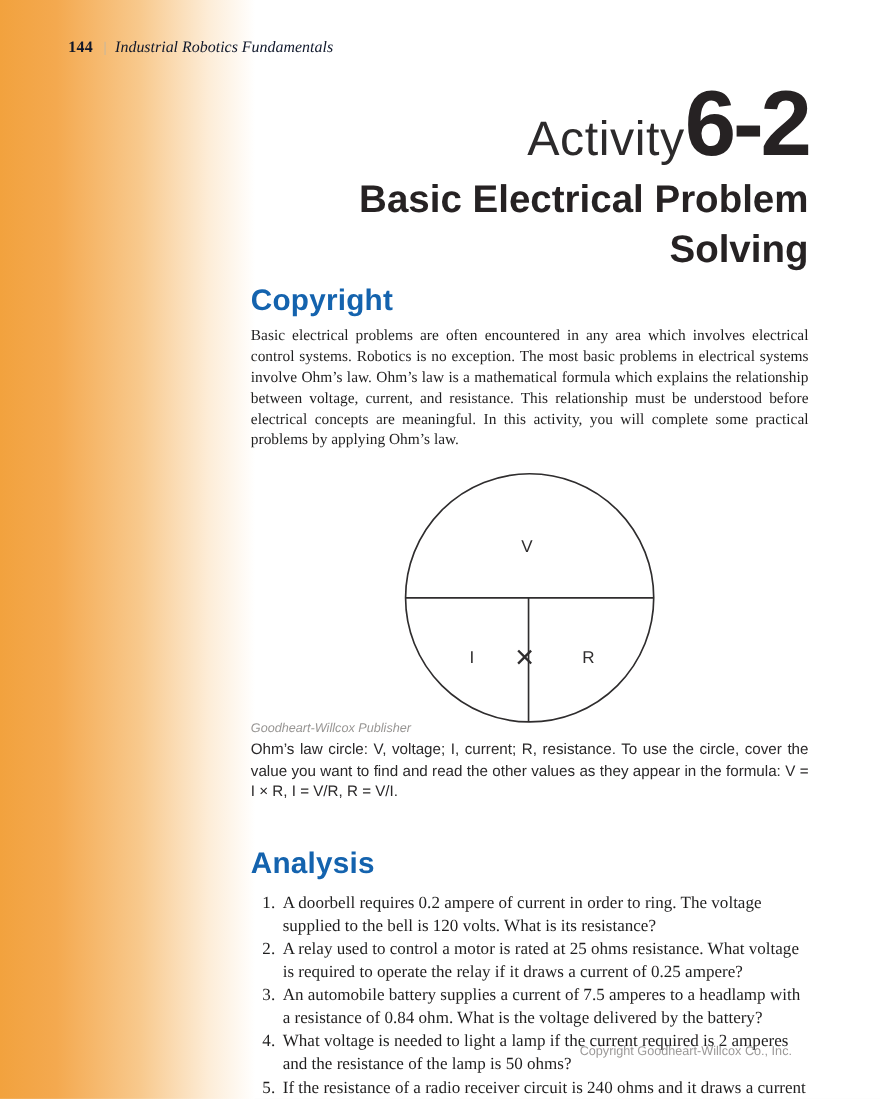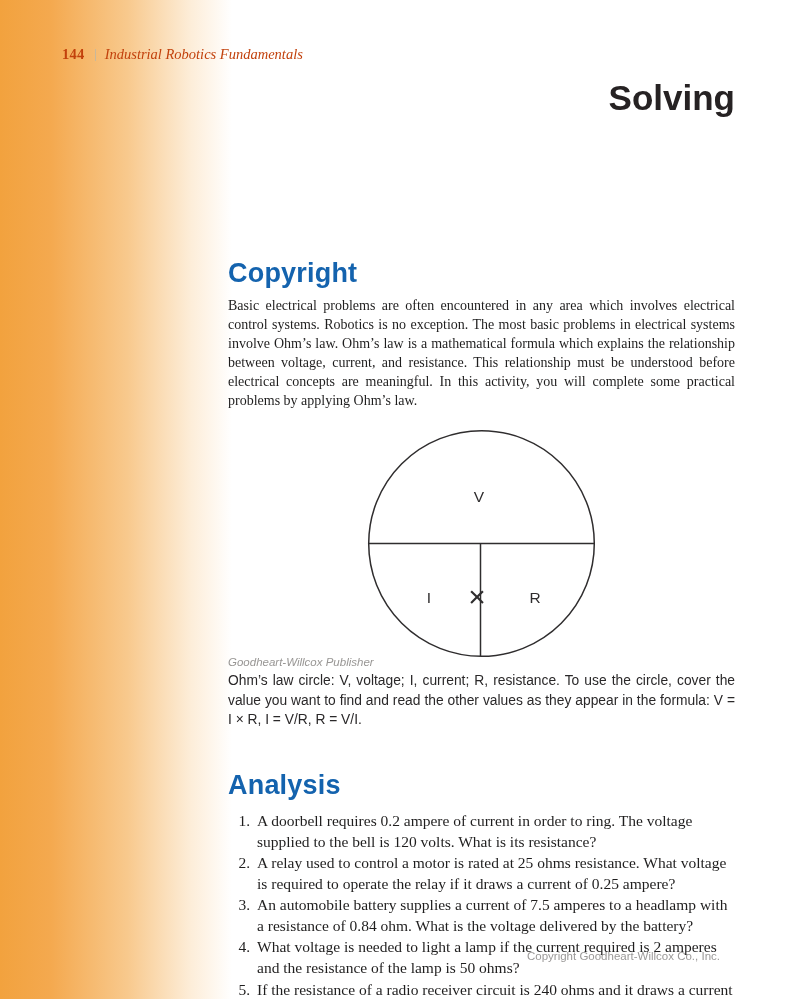--- a/index.html
+++ b/index.html
@@ -17,24 +17,23 @@
   .edge-gradient {
     position: absolute;
     left: 0; top: 0;
     width: 232px; height: 100%;
     background: linear-gradient(90deg, #f2a23e 0%, #f4a94f 22%, #f8c98d 55%, #fdedd8 82%, #ffffff 100%);
   }
   .running-head {
     position: absolute;
     top: 35px; left: 62px;
     font-size: 14.5px;
-    color: #c2410c;
+    color: #0f172a;
     display: flex;
     align-items: baseline;
-    margin-top: 11px;
   }
   .running-head .folio { font-weight: bold; letter-spacing: 0.3px; }
   .running-head .divider {
     display: inline-block;
     width: 1px; height: 12px;
     background: #c9b89a;
     margin: 0 9px 0 10px;
     align-self: center;
   }
   .running-head .book-title { font-style: italic; }
@@ -137,21 +136,26 @@
 
   <div class="edge-gradient"></div>
 
   <div class="running-head">
     <span class="folio">144</span>
     <span class="divider"></span>
     <span class="book-title">Industrial Robotics Fundamentals</span>
   </div>
 
   <div class="title-block">
+    <div class="activity-line">
+      <span class="activity-label">Activity</span>
+        <span class="activity-number">6-2</span>
+    </div>
     <div class="activity-title">
+      <div>Basic Electrical Problem</div>
       <div>Solving</div>
     </div>
   </div>
 
   <div class="main-col">
 
     <div class="objectives-section">
       <div class="section-heading">Copyright</div>
       <p class="objectives-body">Basic electrical problems are often encountered in any area which involves electrical control systems. Robotics is no exception. The most basic problems in electrical systems involve Ohm’s law. Ohm’s law is a mathematical formula which explains the relationship between voltage, current, and resistance. This relationship must be understood before electrical concepts are meaningful. In this activity, you will complete some practical problems by applying Ohm’s law.</p>
     </div>

